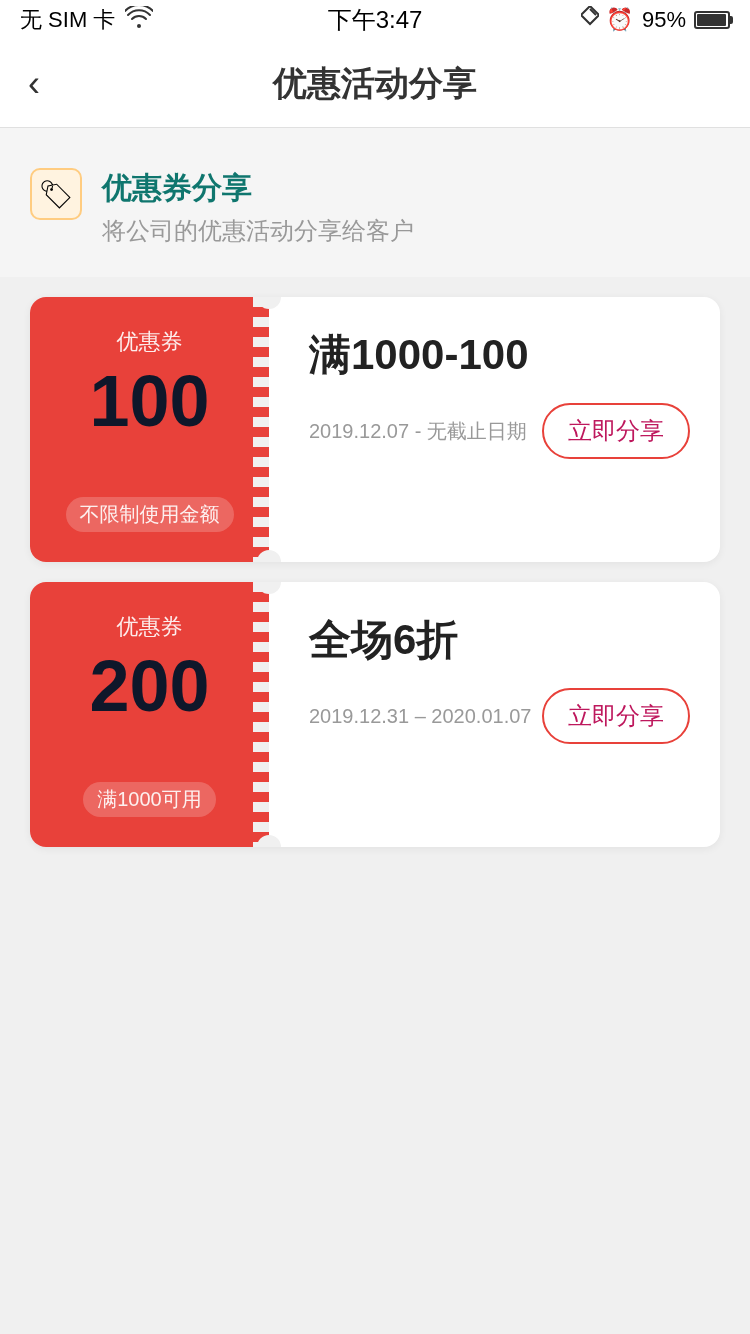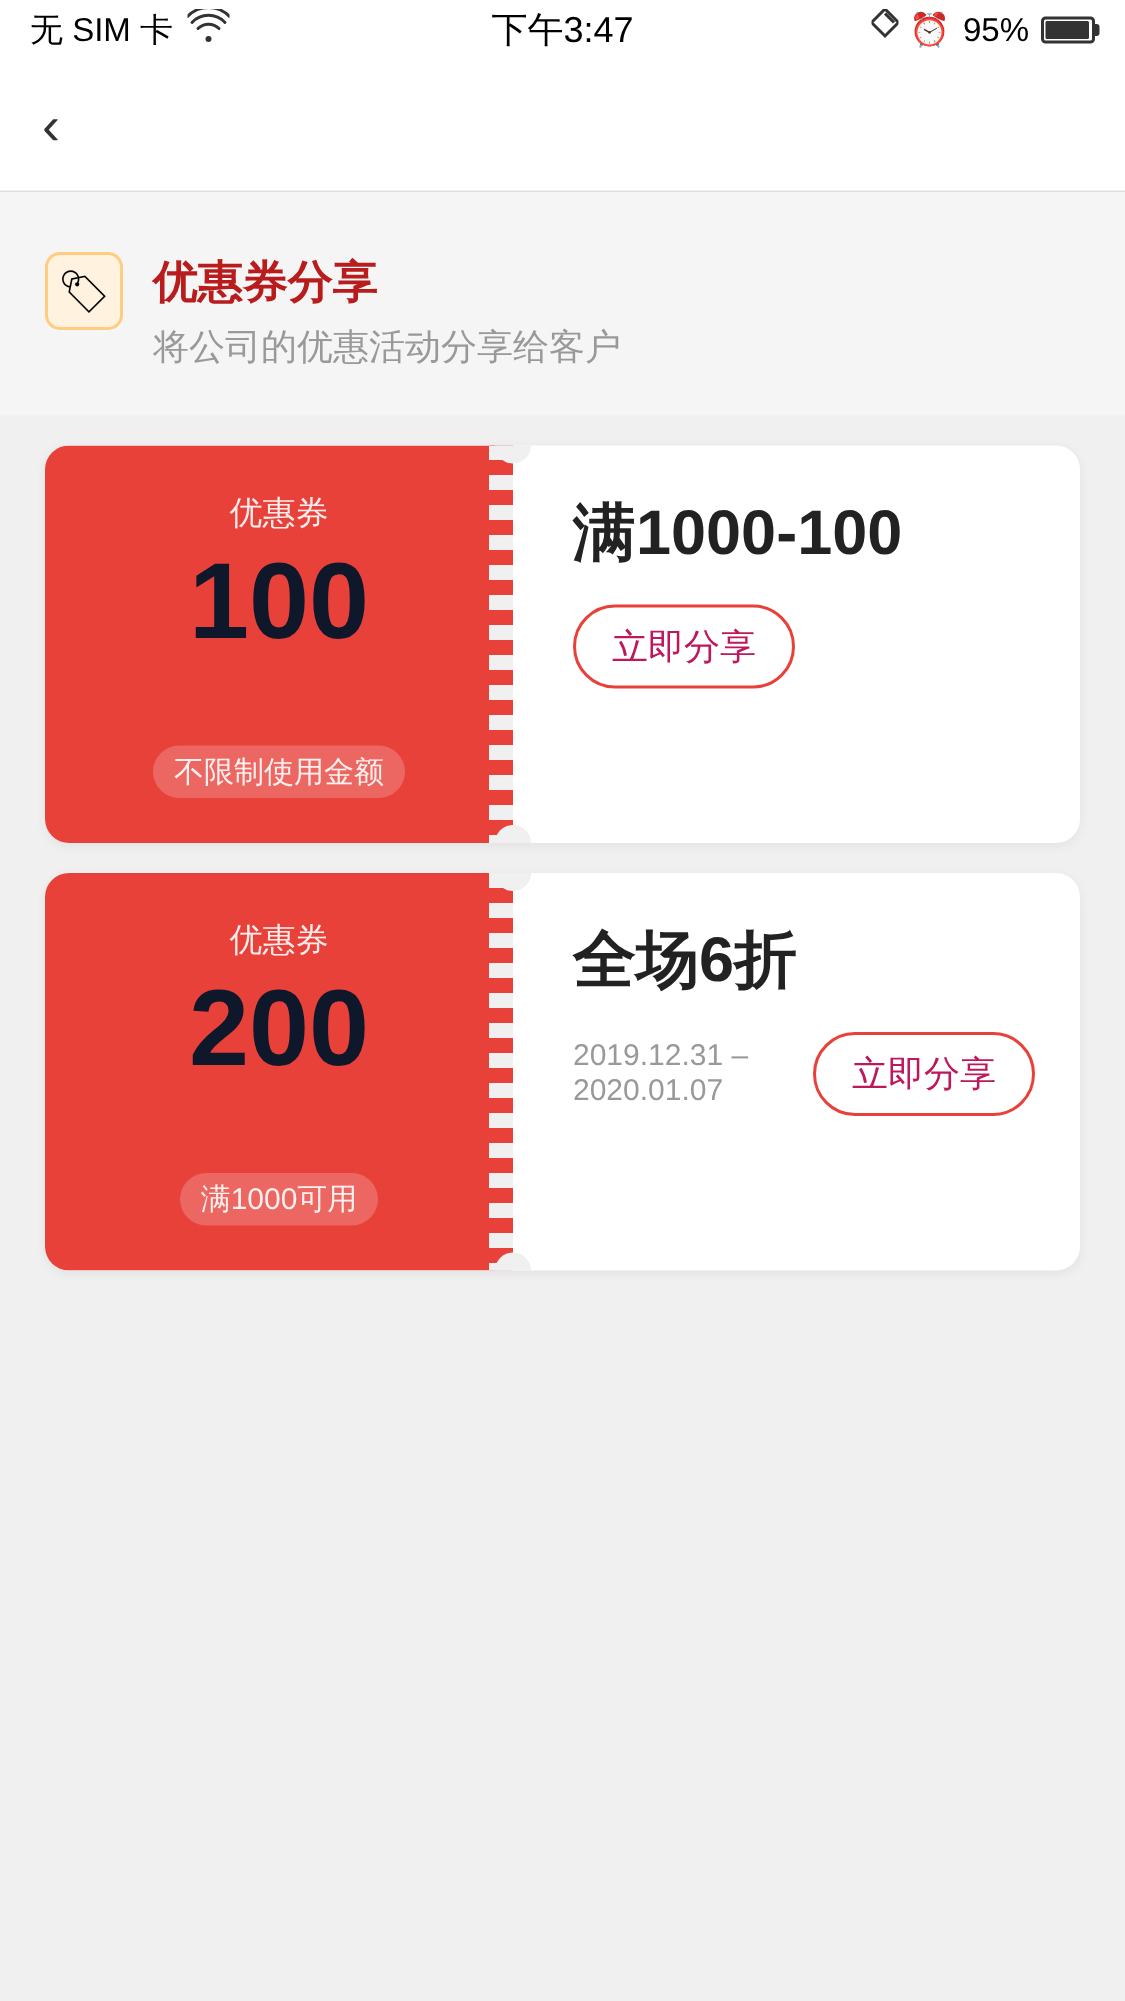--- a/index.html
+++ b/index.html
@@ -120,21 +120,21 @@
       border: 2px solid #ffcc80;
     }
     .section-text-group {
       display: flex;
       flex-direction: column;
       gap: 6px;
     }
     .section-title {
       font-size: 30px;
       font-weight: 600;
-      color: #b91c1c;
+      color: #0f766e;
     }
     .section-subtitle {
       font-size: 24px;
       color: #999;
     }
 
     
     .coupons-area {
       background: #f0f0f0;
       padding: 20px 30px;
@@ -149,21 +149,21 @@
       background: #fff;
       border-radius: 16px;
       overflow: hidden;
       display: flex;
       box-shadow: 0 2px 8px rgba(0,0,0,0.06);
       position: relative;
     }
 
     
     .coupon-left {
-      width: 312px;
+      width: 239px;
       background: #e8413a;
       display: flex;
       flex-direction: column;
       align-items: center;
       justify-content: center;
       padding: 30px 20px;
       position: relative;
       flex-shrink: 0;
     }
     .coupon-left::before,
@@ -286,20 +286,21 @@
     <span>⏰</span>
     <span>95%</span>
     <span class="battery-icon">
       <span class="battery-fill"></span>
     </span>
   </div>
 </div>
 
 <div class="nav-bar">
   <div class="nav-back">‹</div>
+  <div class="nav-title">优惠活动分享</div>
 </div>
 
 <div class="section-header-bg">
   <div class="section-header">
     <div class="section-icon">🏷</div>
     <div class="section-text-group">
       <div class="section-title">优惠券分享</div>
       <div class="section-subtitle">将公司的优惠活动分享给客户</div>
     </div>
   </div>
@@ -310,20 +311,21 @@
   <div class="coupon-card">
     <div class="coupon-left">
       <div class="coupon-type">优惠券</div>
       <div class="coupon-value">100</div>
       <div class="coupon-condition">不限制使用金额</div>
       <div class="serrated"></div>
     </div>
     <div class="coupon-right">
       <div class="coupon-name">满1000-100</div>
       <div class="coupon-bottom-row">
+        <div class="coupon-date">2019.12.07 - 无截止日期</div>
         <button class="share-btn">立即分享</button>
       </div>
     </div>
   </div>
 
   <div class="coupon-card">
     <div class="coupon-left">
       <div class="coupon-type">优惠券</div>
       <div class="coupon-value">200</div>
       <div class="coupon-condition">满1000可用</div>

